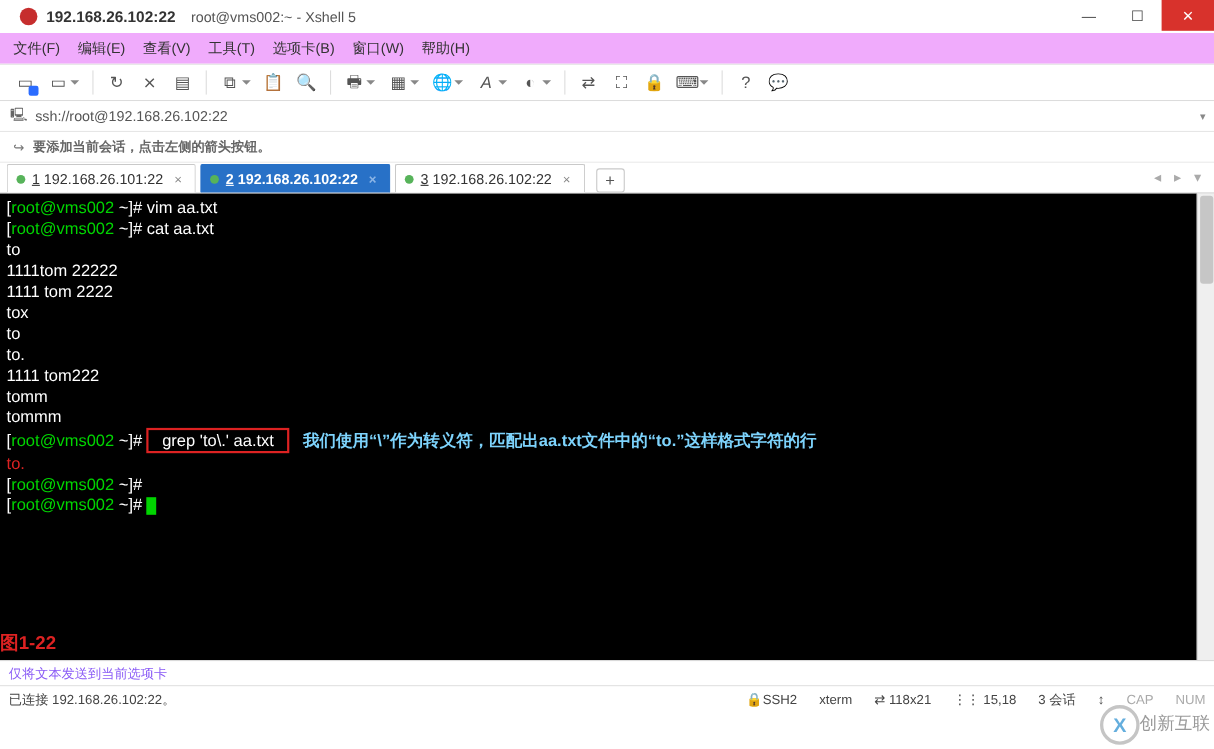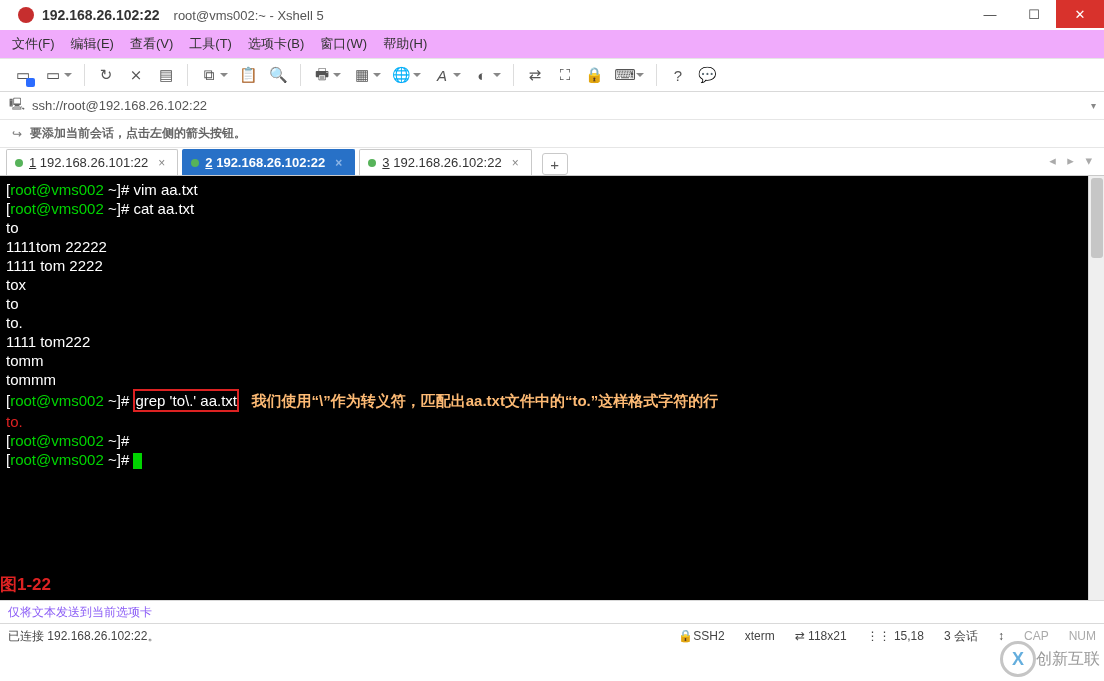--- a/index.html
+++ b/index.html
@@ -52,22 +52,22 @@
 .terminal-wrap { position:relative; }
 .scrollbar { position:absolute; right:0; top:0; width:16px; bottom:0; background:#efefef; border-left:1px solid #d5d5d5; }
 .scrollthumb{ position:absolute; left:2px; top:2px; width:12px; height:80px; background:#c6c6c6; border-radius:3px;}
 .terminal {
   background:#000; color:#fff; font-family:"Consolas","Courier New",monospace;
   font-size:15px; line-height:19px; padding:4px 6px; height:424px; overflow:hidden;
   margin-right:16px;
 }
 .terminal .g{ color:#00d400;}
 .terminal .r{ color:#d22;}
-.terminal .ann{ color:#fdba74; font-weight:700; }
-.terminal .box{ border:2px solid #d22; padding:0 0; display:inline-block; }
+.terminal .ann{ color:#7dd3fc; font-weight:700; }
+.terminal .box{ border:2px solid #d22; padding:0 12px; display:inline-block; }
 .cursor{ display:inline-block; width:9px; height:16px; background:#00d400; vertical-align:middle; }
 .figlabel{ color:#d22; font-weight:700; position:absolute; left:0; bottom:6px; font-size:17px;}
 
 
 .sendbar { height:24px; display:flex; align-items:center; padding:0 8px; background:#fff; border-top:1px solid #d9d9d9; border-bottom:1px solid #d9d9d9; font-size:12px; color:#8b5cf6; }
 
 
 .statusbar { height:24px; display:flex; align-items:center; padding:0 8px; background:#fff; font-size:12px; color:#444; position:relative; }
 .statusbar .seg { margin-right:20px; display:inline-flex; align-items:center;}
 .statusbar .right { position:absolute; right:8px; top:0; height:24px; display:flex; align-items:center; }

